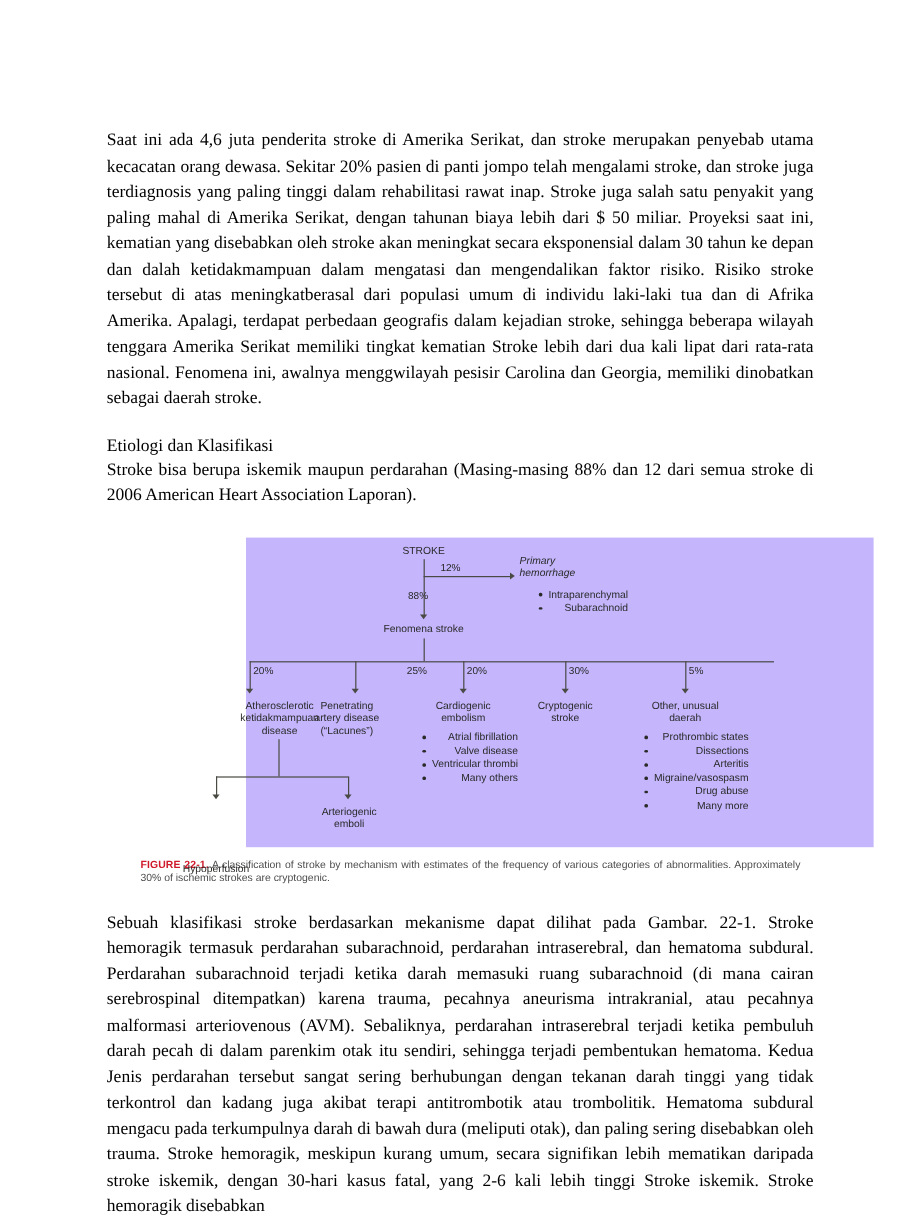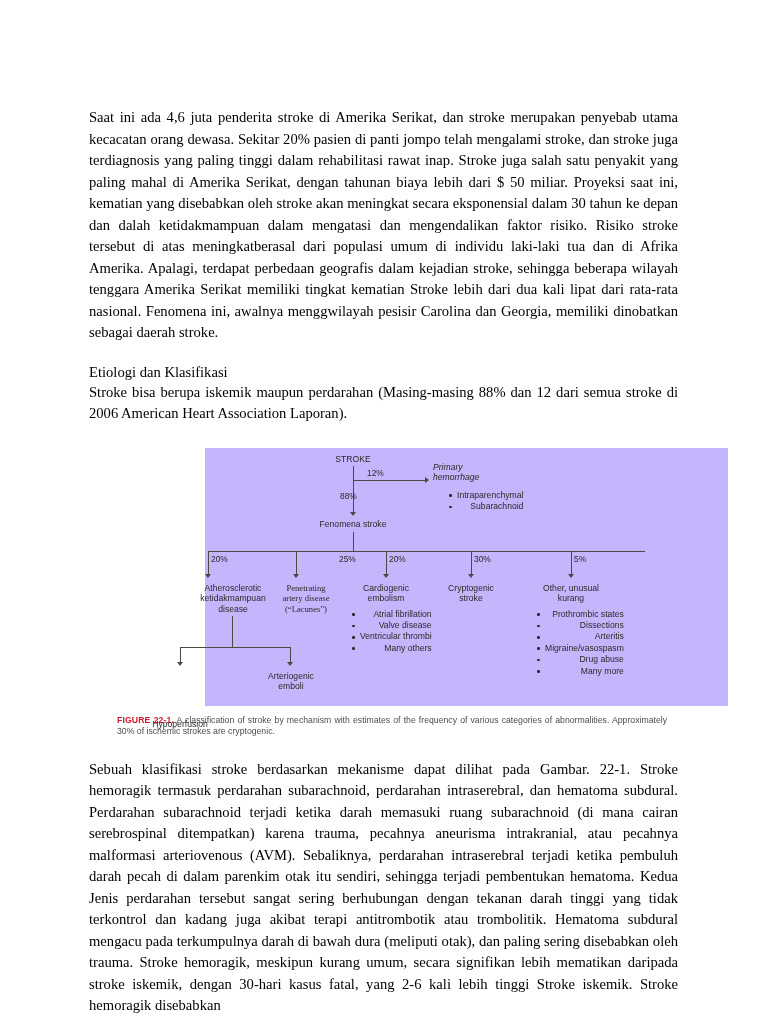--- a/index.html
+++ b/index.html
@@ -190,21 +190,21 @@
         <div class="pct" style="left:6px; top:106px;">20%</div>
         <div class="node wrap" style="left:-22px; top:135px; width:100px;">
           <div>Atherosclerotic</div>
           <div>ketidakmampuan</div>
           <div>disease</div>
         </div>
 
         <div class="vline" style="left:91px; top:103px; height:25px;"></div>
         <div class="arrow-down" style="left:88px; top:126px;"></div>
         <div class="pct" style="left:94px; top:106px;margin-left:40px;">25%</div>
-        <div class="node wrap" style="left:51px; top:135px; width:100px;font-family:Liberation Serif, serif;">
+        <div class="node wrap" style="left:34px; top:135px; width:100px;">
           <div>Penetrating</div>
           <div>artery disease</div>
           <div>(“Lacunes”)</div>
         </div>
 
         <div class="vline" style="left:181px; top:103px; height:25px;"></div>
         <div class="arrow-down" style="left:178px; top:126px;"></div>
         <div class="pct" style="left:184px; top:106px;">20%</div>
         <div class="node wrap" style="left:131px; top:135px; width:100px;">
           <div>Cardiogenic</div>
@@ -223,21 +223,21 @@
         <div class="node wrap" style="left:216px; top:135px; width:100px;">
           <div>Cryptogenic</div>
           <div>stroke</div>
         </div>
 
         <div class="vline" style="left:366px; top:103px; height:25px;"></div>
         <div class="arrow-down" style="left:363px; top:126px;"></div>
         <div class="pct" style="left:369px; top:106px;">5%</div>
         <div class="node wrap" style="left:316px; top:135px; width:100px;">
           <div>Other, unusual</div>
-          <div>kurang</div>
+          <div>daerah</div>
         </div>
         <ul class="blist" style="left:331px; top:161px;">
           <li>Prothrombic states</li>
           <li>Dissections</li>
           <li>Arteritis</li>
           <li>Migraine/vasospasm</li>
           <li>Drug abuse</li>
           <li>Many more</li>
         </ul>
 

